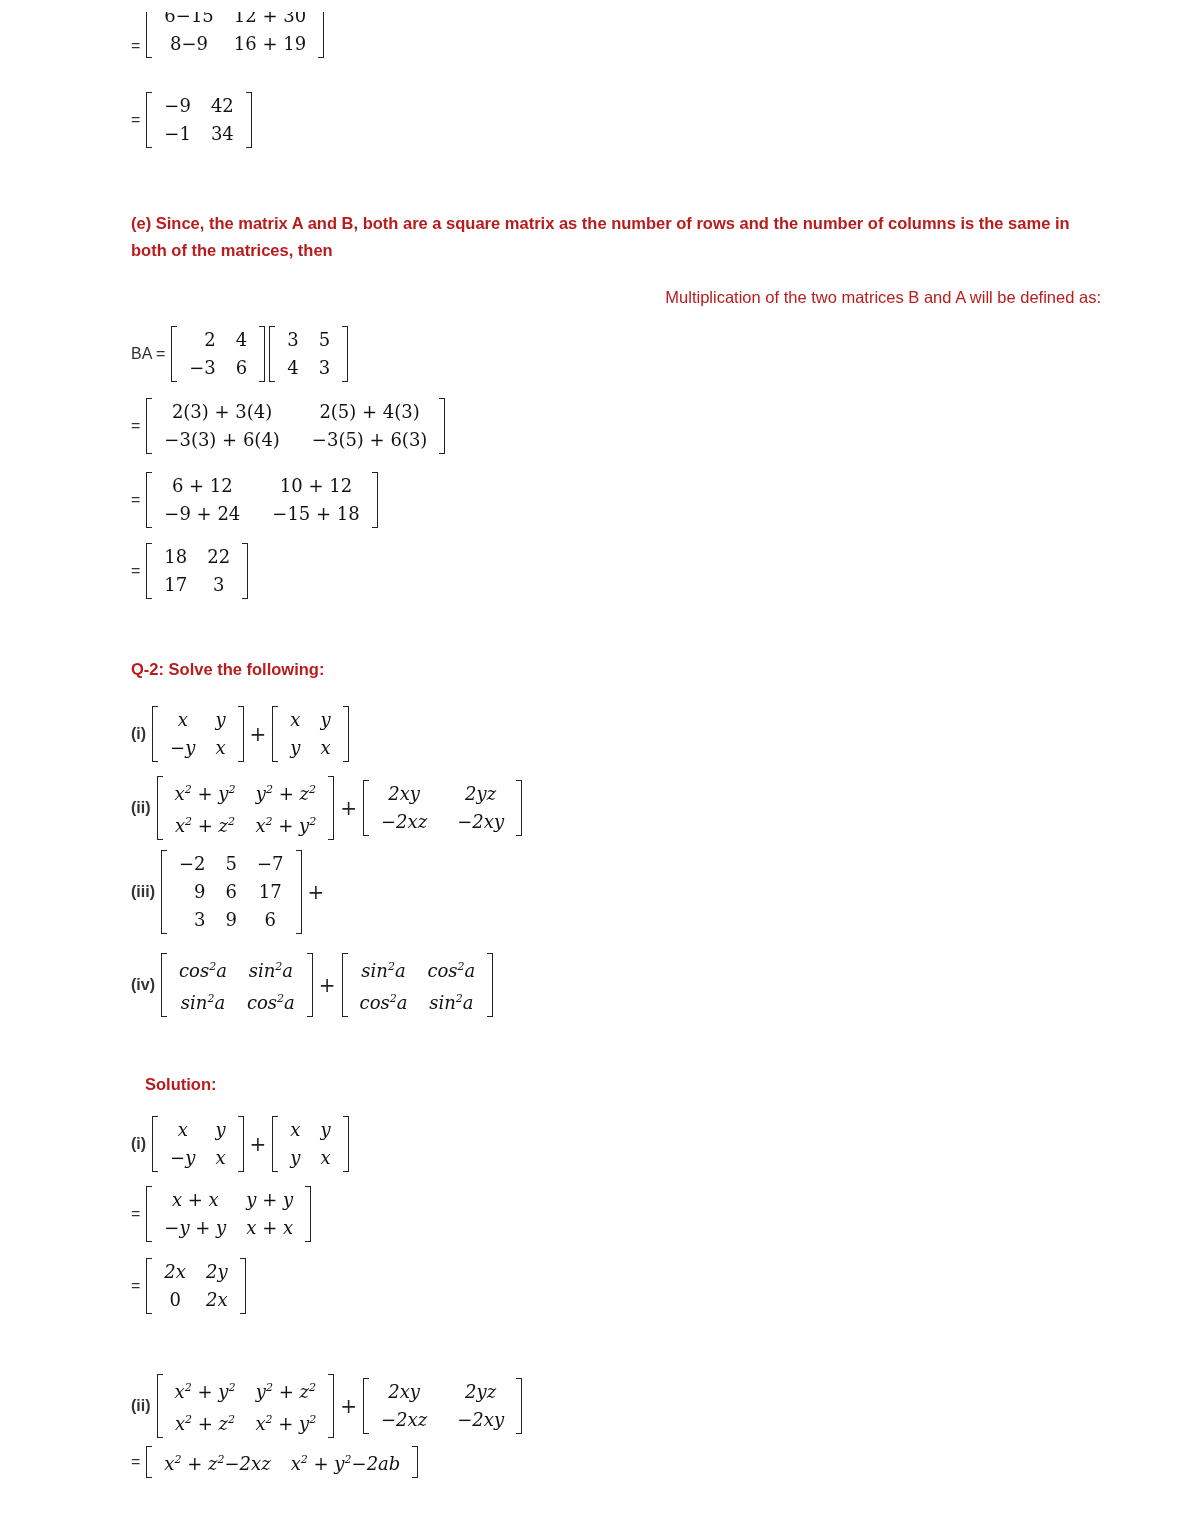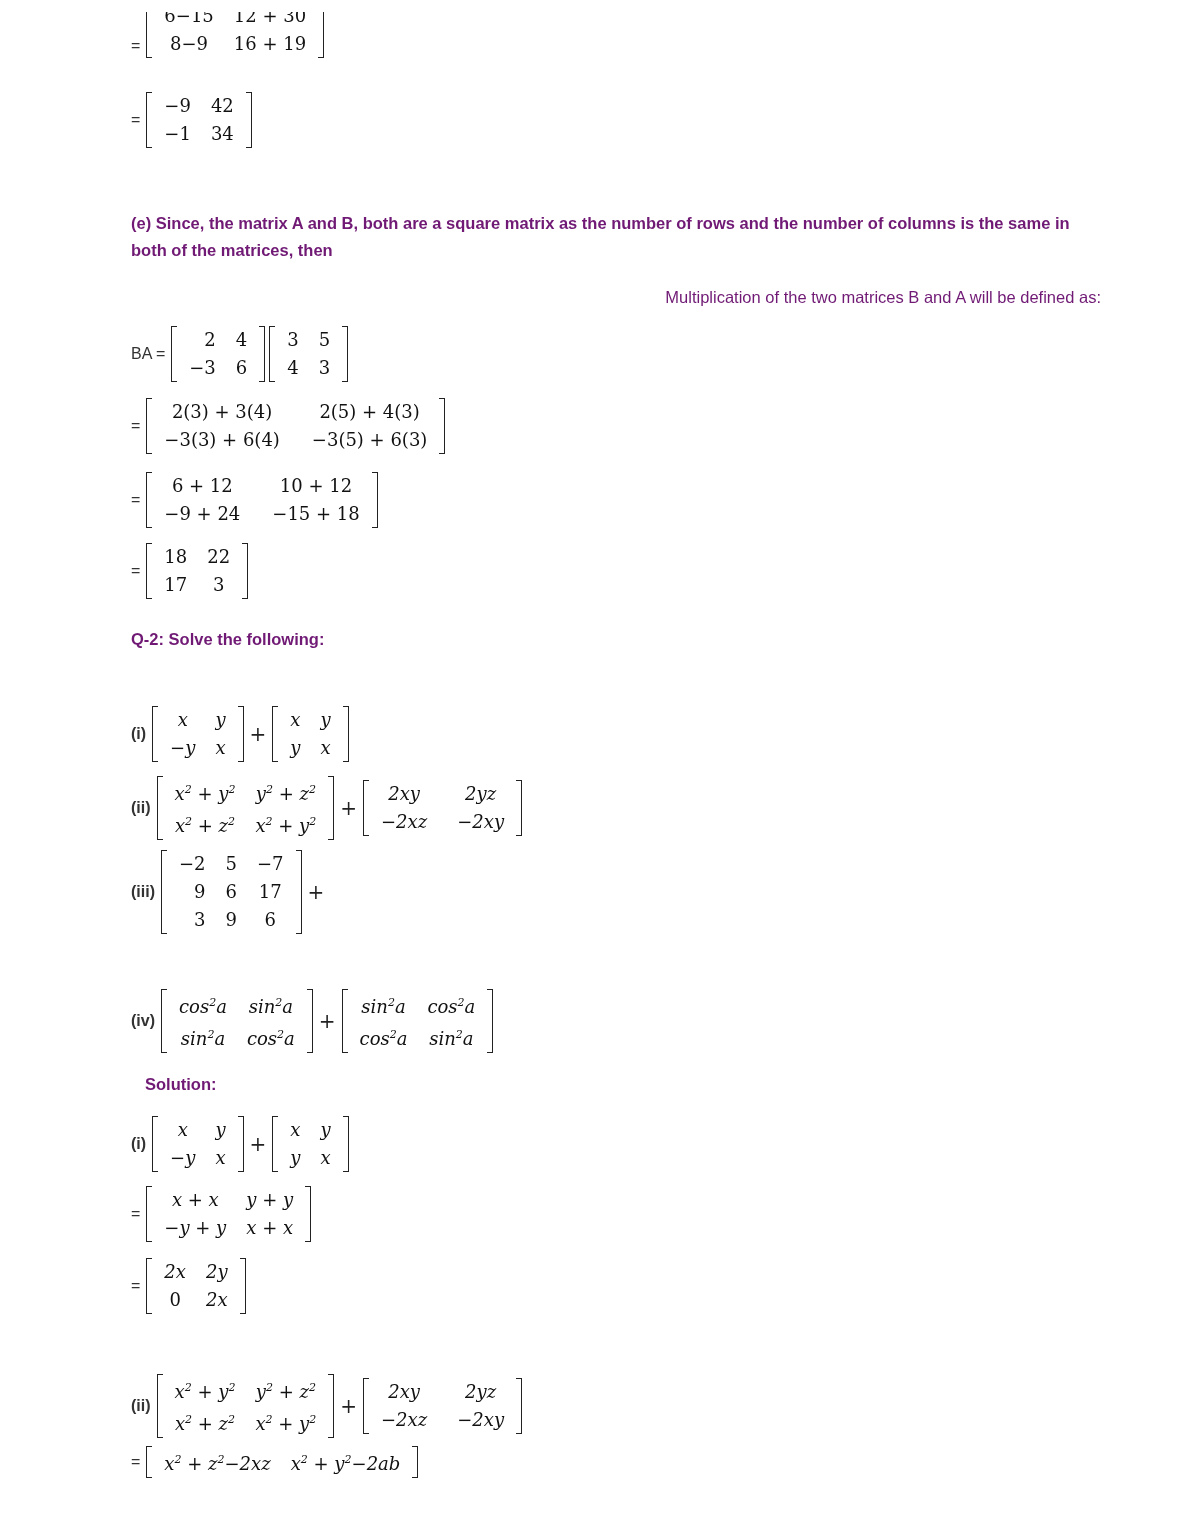--- a/index.html
+++ b/index.html
@@ -1,18 +1,18 @@
 <!DOCTYPE html>
 <html><head>
 <meta charset="utf-8">
 <style>
   html, body { margin: 0; padding: 0; background: #ffffff; }
   body { width: 1190px; height: 1540px; position: relative; overflow: hidden; }
   .page { position: absolute; left: 0; top: 0; width: 1190px; height: 1540px; overflow: hidden; }
-  .text { position: absolute; font-family: "Liberation Sans", sans-serif; color: #701a75; font-size: 16.5px; }
+  .text { position: absolute; font-family: "Liberation Sans", sans-serif; color: #b91c1c; font-size: 16.5px; }
   .bold { font-weight: bold; }
   .para { left: 131px; width: 970px; line-height: 27px; }
   .eqrow { position: absolute; display: flex; align-items: center; }
   .lead { font-family: "Liberation Sans", sans-serif; font-size: 16px; color: #333; margin-right: 6px; }
   .lead.b { font-weight: bold; }
   .mx { position: relative; display: inline-block; padding: 0 8px; }
   .mx::before, .mx::after { content: ""; position: absolute; top: 0; bottom: 0; width: 5px; border: 1.4px solid #222; }
   .mx::before { left: 0; border-right: none; }
   .mx::after { right: 0; border-left: none; }
   .mx table { border-collapse: collapse; }
@@ -147,21 +147,21 @@
             </tr>
         <tr>
               <td>17</td>
               <td>3</td>
             </tr>
       </tbody>
         </table>
     </div>
   </div>
 
-  <div class="text bold" style="left:131px; top:630px;">Q-2: Solve the following:</div>
+  <div class="text bold" style="left:131px; top:660px;">Q-2: Solve the following:</div>
 
   <div class="eqrow" style="left:131px; top:706px;">
     <span class="lead b">(i)</span>
     <div class="mx">
       <table>
         <tbody>
             <tr>
               <td class="it">x</td>
               <td class="it">y</td>
             </tr>
@@ -241,21 +241,21 @@
               <td class="r">3</td>
               <td>9</td>
               <td>6</td>
             </tr>
       </tbody>
         </table>
     </div>
     <span class="op">+</span>
   </div>
 
-  <div class="eqrow" style="left:131px; top:953px;margin-top:36px;">
+  <div class="eqrow" style="left:131px; top:953px;">
     <span class="lead b">(iv)</span>
     <div class="mx">
       <table>
         <tbody>
             <tr>
               <td class="it">cos<sup>2</sup>a</td>
               <td class="it">sin<sup>2</sup>a</td>
             </tr>
         <tr>
               <td class="it">sin<sup>2</sup>a</td>

